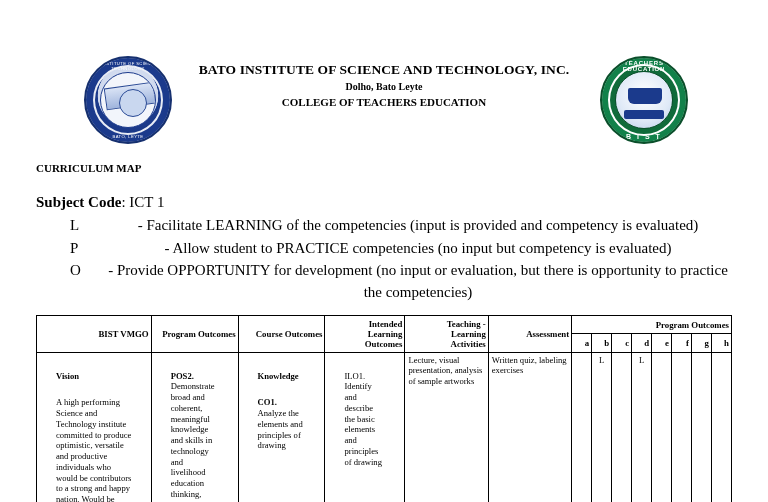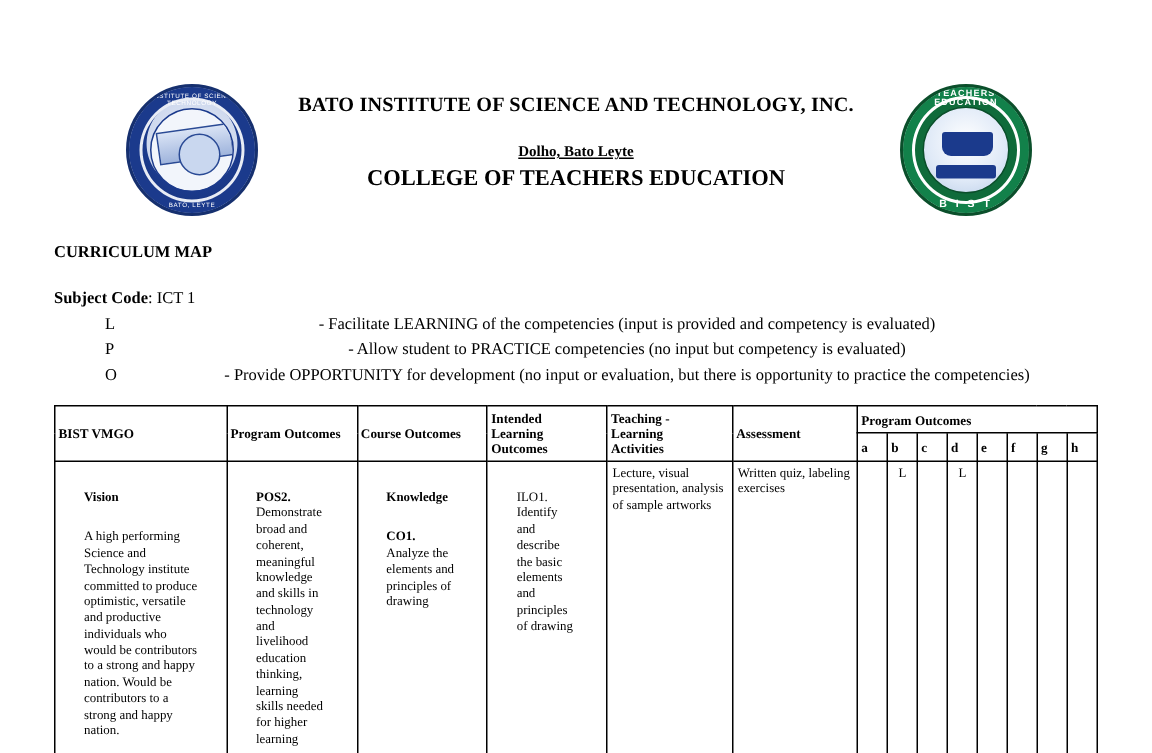--- a/index.html
+++ b/index.html
@@ -131,44 +131,43 @@
     padding-top: 22px;
   }
   .school-name {
     font-size: 13.5px;
     font-weight: bold;
     letter-spacing: .1px;
   }
   .school-addr {
     font-size: 10px;
     font-weight: bold;
-    margin-top: 18px;
-    text-decoration: underline;
+    margin-top: 3px;
   }
   .school-email {
     font-size: 9.5px;
     font-weight: bold;
     margin-top: 3px;
   }
   .college {
-    font-size: 15px;
+    font-size: 11px;
     font-weight: bold;
     margin-top: 4px;
   }
   .curriculum-map {
     text-align: left;
     font-size: 11px;
     font-weight: bold;
     margin-top: 17px;
   }
 
   
   .meta {
     margin-top: 18px;
-    font-size: 11px;
+    font-size: 15px;
     line-height: 1.45;
   }
   .meta .line { margin-bottom: 1px; }
   .meta b { font-weight: bold; }
   .para {
     text-indent: 34px;
     margin-top: 1px;
     text-align: justify;
   }
   .sym-row {
@@ -190,21 +189,21 @@
     width: 100%;
     font-size: 8.6px;
     table-layout: fixed;
   }
   table.cmap th, table.cmap td {
     border: 1px solid #000000;
     vertical-align: top;
     padding: 2px 3px;
   }
   table.cmap thead th {
-    text-align: left;
+    text-align: right;
     vertical-align: middle;
     font-weight: bold;
     padding: 3px 2px;
     font-size: 8.8px;
   }
   .po-head { text-align: center; font-weight: bold; }
   .po-letter {
     width: 12px;
     text-align: center;
     font-weight: bold;

